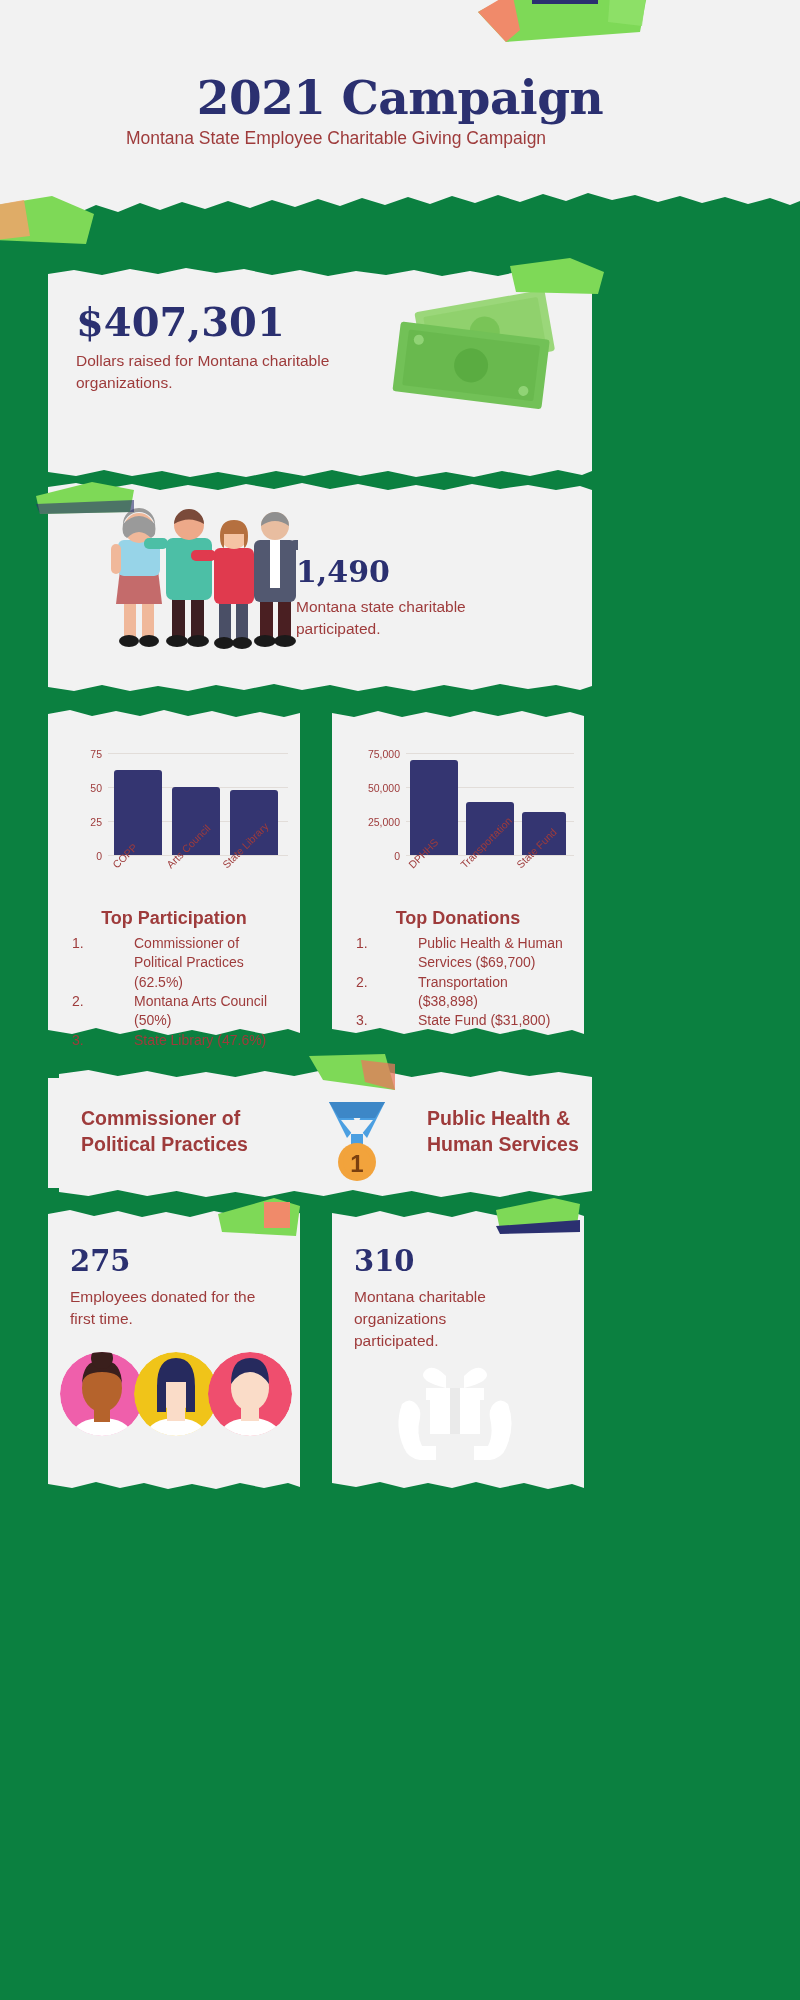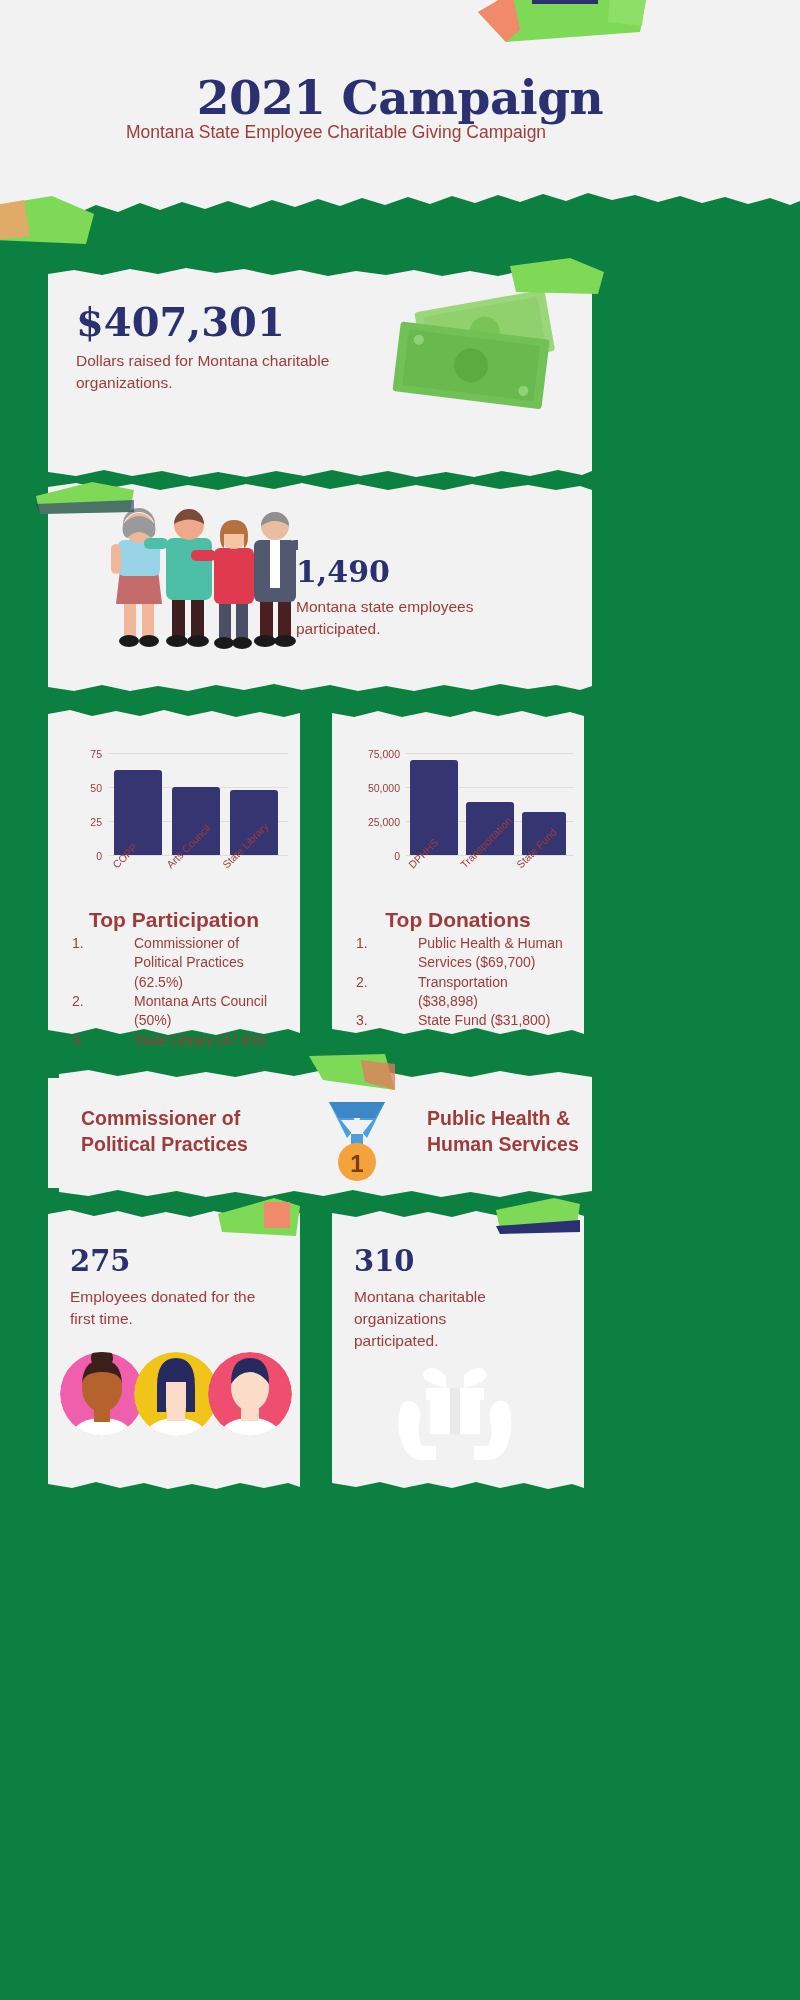--- a/index.html
+++ b/index.html
@@ -34,21 +34,21 @@
   #title {
     position: absolute; top: 70px; left: 0; width: 800px;
     text-align: center;
     font-family: "DejaVu Serif", serif;
     font-weight: bold;
     font-size: 47px;
     letter-spacing: -0.5px;
     color: #2b3070;
   }
   #subtitle {
-    position: absolute; top: 122px; left: 0; width: 672px;
+    position: absolute; top: 128px; left: 0; width: 672px;
     text-align: center;
     font-size: 17.5px;
     color: #9e3b3b;
   }
 
   
   .card {
     position: absolute;
     background: #f2f2f2;
   }
@@ -81,21 +81,21 @@
     position: absolute;
     font-size: 10.5px;
     color: #9e3b3b;
     white-space: nowrap;
     transform-origin: left top;
     transform: rotate(-45deg);
   }
   .list-title {
     position: absolute;
     font-weight: bold;
-    font-size: 21px;
+    font-size: 18px;
     color: #9e3b3b;
     width: 100%;
     text-align: center;
   }
   .rank-list { position: absolute; color: #9e3b3b; font-size: 14px; line-height: 1.38; }
   .rank-row { display: flex; align-items: flex-start; }
   .rank-no { width: 15px; flex: 0 0 15px; }
   .rank-tx { flex: 1; margin-left: 47px; }
 
   
@@ -215,21 +215,21 @@
           <ellipse cx="45" cy="133" rx="11" ry="6" fill="#1a1a1a"></ellipse>
           <rect x="14" y="32" width="42" height="62" rx="6" fill="#525870"></rect>
           <rect x="30" y="32" width="10" height="48" fill="#ffffff"></rect>
           <rect x="50" y="32" width="22" height="10" rx="5" fill="#525870"></rect>
           <circle cx="35" cy="18" r="14" fill="#e8bda0"></circle>
           <path d="M21,18 a14,14 0 0,1 28,0 q-14,-10 -28,0 Z" fill="#8f8f8f"></path>
         </g>
       </svg>
 
       <div class="big-num" style="position:absolute; top:62px; left:248px; font-size:30px;">1,490</div>
-      <div class="body-copy" style="position:absolute; top:104px; left:248px; width:240px; font-size:15.5px;">Montana state employees participated.</div>
+      <div class="body-copy" style="position:absolute; top:104px; left:248px; width:240px; font-size:15.5px;">Montana state charitable participated.</div>
     </div>
   </div>
 
   <div class="card" style="top:718px; left:48px; width:252px; height:308px;">
     <div class="card-inner">
       <svg class="edge" style="top:-10px;height:13px;" viewBox="0 0 252 13" preserveAspectRatio="none">
         <path d="M0,13 L0,6 L22,2 L44,8 L68,3 L92,8 L116,2 L140,8 L164,3 L188,9 L212,4 L236,9 L252,5 L252,13 Z" fill="#f2f2f2"></path>
       </svg>
       <svg class="edge" style="bottom:-10px;height:13px;" viewBox="0 0 252 13" preserveAspectRatio="none">
         <path d="M0,0 L0,7 L24,11 L48,5 L72,11 L96,6 L120,12 L144,7 L168,12 L192,6 L216,11 L240,6 L252,10 L252,0 Z" fill="#f2f2f2"></path>

